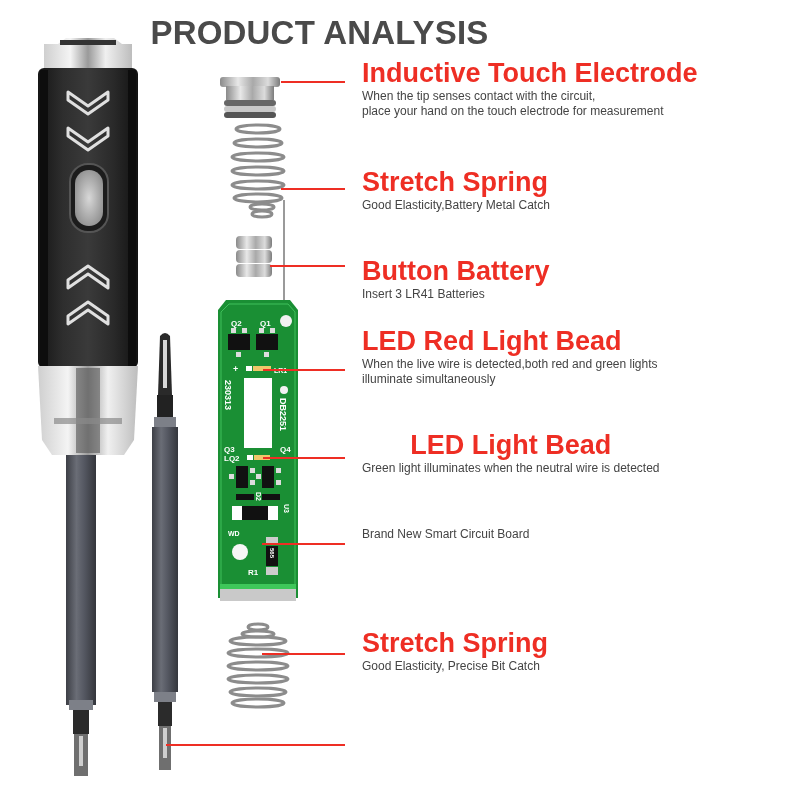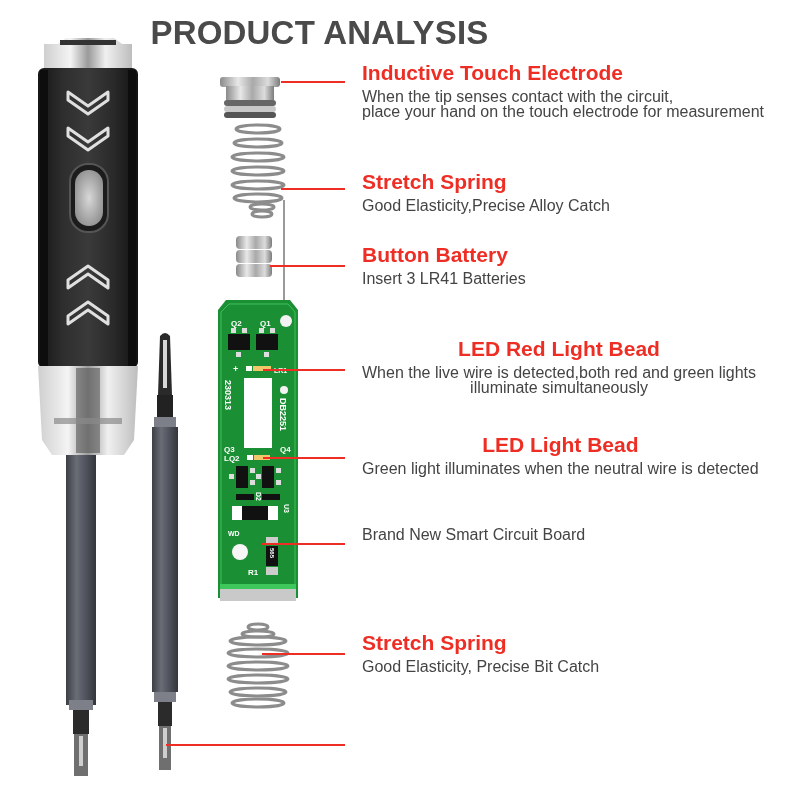--- a/index.html
+++ b/index.html
@@ -8,24 +8,24 @@
 
   .title {
     position: absolute; left: 0; top: 14px; width: 639px; text-align: center;
     font-family: "Liberation Sans", sans-serif; font-weight: 700; font-size: 33px;
     color: #4a4a4a; letter-spacing: 0.2px;
   }
 
   .feature { position: absolute; left: 362px; }
   .feature .heading {
     font-family: "Liberation Sans", sans-serif; font-weight: 700;
-    font-size: 21px; color: #ee2e24; line-height: 22px; white-space: nowrap;
+    font-size: 27px; color: #ee2e24; line-height: 22px; white-space: nowrap;
   }
   .feature .desc {
-    font-family: "Liberation Sans", sans-serif; font-size: 16px; color: #444444;
+    font-family: "Liberation Sans", sans-serif; font-size: 12px; color: #444444;
     line-height: 15px; margin-top: 5px; white-space: pre-line;
   }
 
   .leader { position: absolute; height: 2px; background: #ee2e24; }
 
   .art { position: absolute; left: 0; top: 0; width: 800px; height: 800px; }
 </style>
 </head>
 <body>
 
@@ -215,29 +215,29 @@
 <div class="leader" style="left:166px; top:744px; width:179px;"></div>
 
 <div class="feature" style="top:62px;">
   <div class="heading">Inductive Touch Electrode</div>
   <div class="desc">When the tip senses contact with the circuit,
 place your hand on the touch electrode for measurement</div>
 </div>
 
 <div class="feature" style="top:171px;">
   <div class="heading">Stretch Spring</div>
-  <div class="desc">Good Elasticity,Precise Alloy Catch</div>
-</div>
-
-<div class="feature" style="top:244px;">
+  <div class="desc">Good Elasticity,Battery Metal Catch</div>
+</div>
+
+<div class="feature" style="top:260px;">
   <div class="heading">Button Battery</div>
   <div class="desc">Insert 3 LR41 Batteries</div>
 </div>
 
-<div class="feature" style="top:338px;text-align:center;">
+<div class="feature" style="top:330px;">
   <div class="heading">LED Red Light Bead</div>
   <div class="desc">When the live wire is detected,both red and green lights
 illuminate simultaneously</div>
 </div>
 
 <div class="feature" style="top:434px;text-align:center;">
   <div class="heading">LED Light Bead</div>
   <div class="desc">Green light illuminates when the neutral wire is detected</div>
 </div>
 

